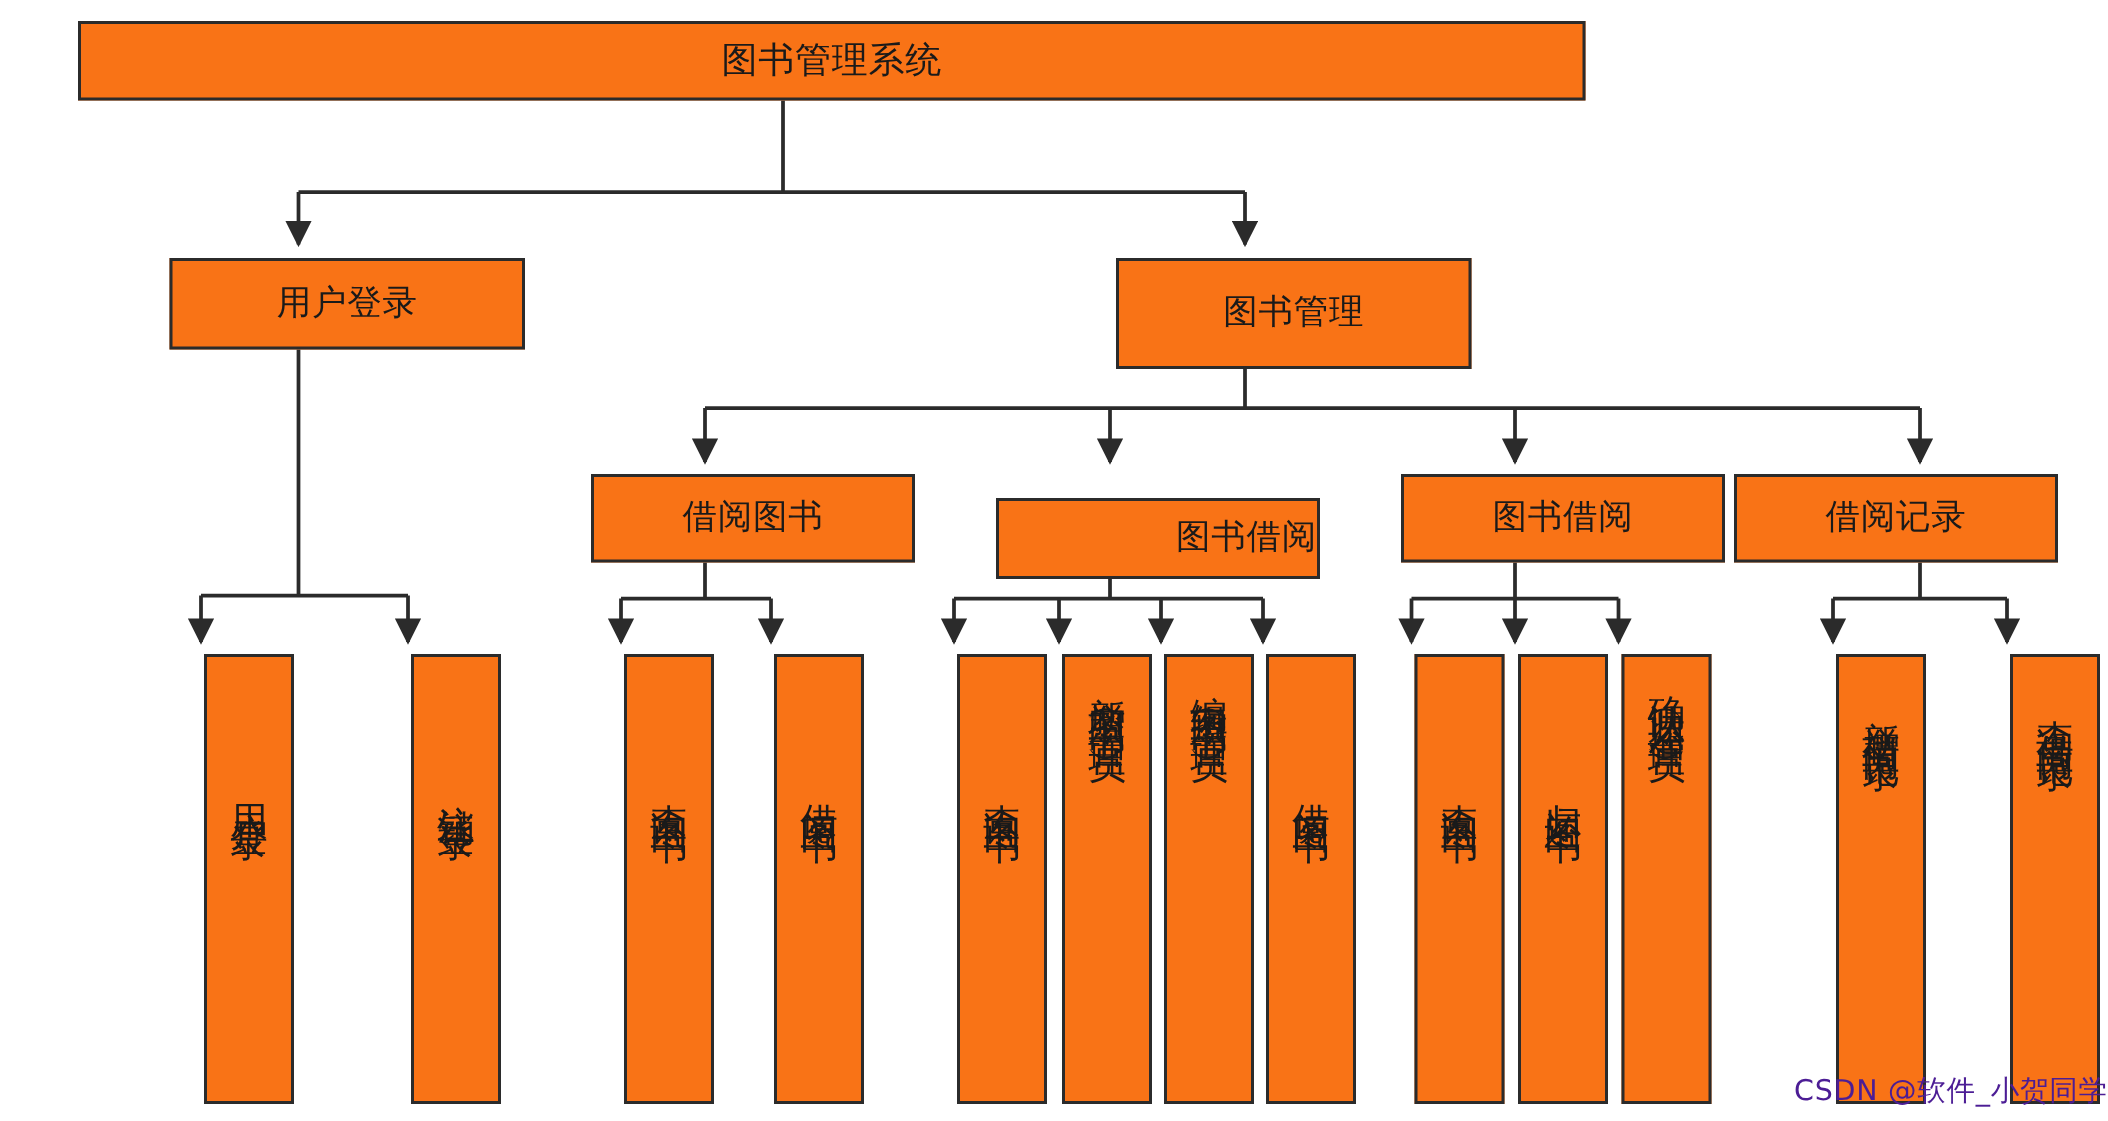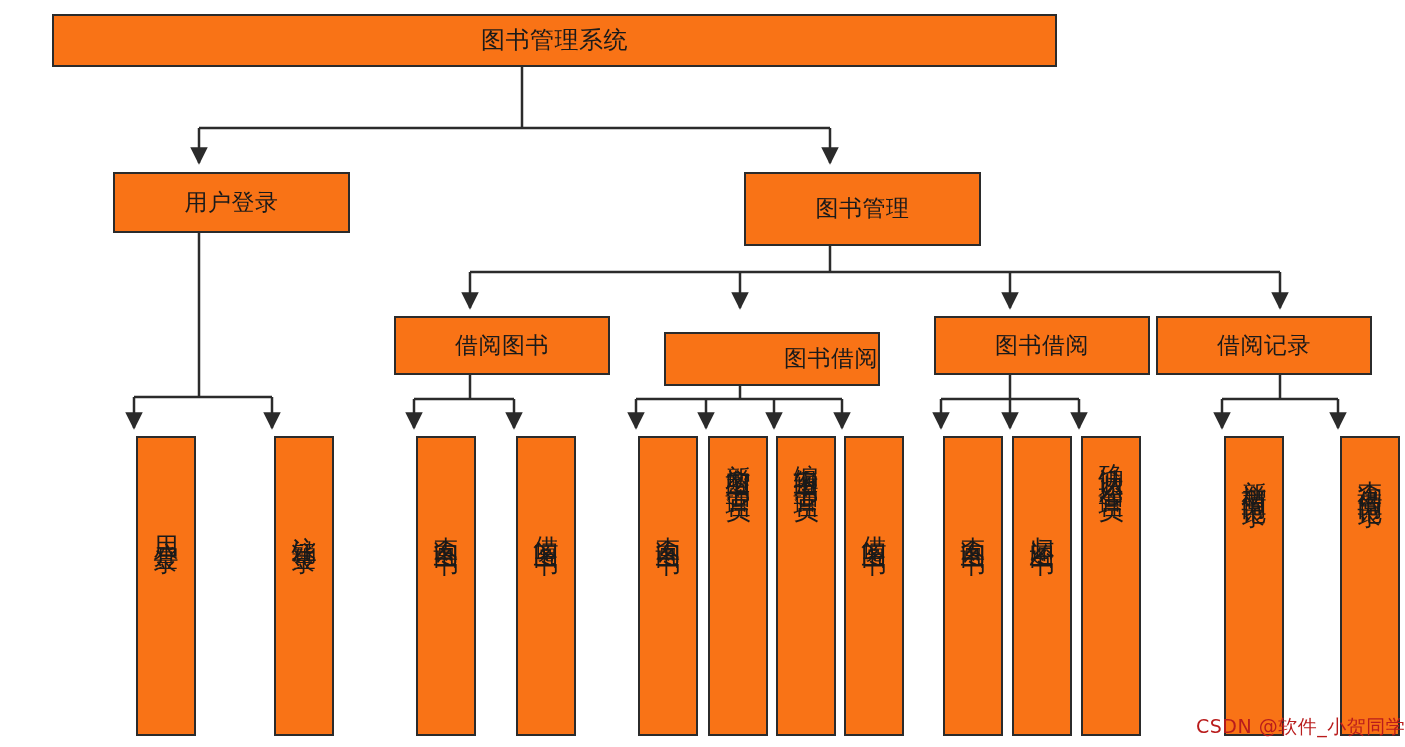--- a/index.html
+++ b/index.html
@@ -59,21 +59,21 @@
     line-height: 1.0;
     letter-spacing: 5px;
     white-space: nowrap;
   }
   .node.vert.mid .label { margin-top: 78px; }
   .node.vert.tall .label { margin-top: 6px; }
   .node.vert.rec .label { margin-top: 22px; }
   .watermark {
     position: absolute;
     font-size: 19px;
-    color: #b91c1c;
+    color: #4c1d95;
     white-space: nowrap;
     letter-spacing: 0.5px;
   }
 </style>
 </head>
 <body>
 
 <div id="canvas">
 
   <svg id="edges" viewBox="0 0 1405 747" width="1405" height="747">

